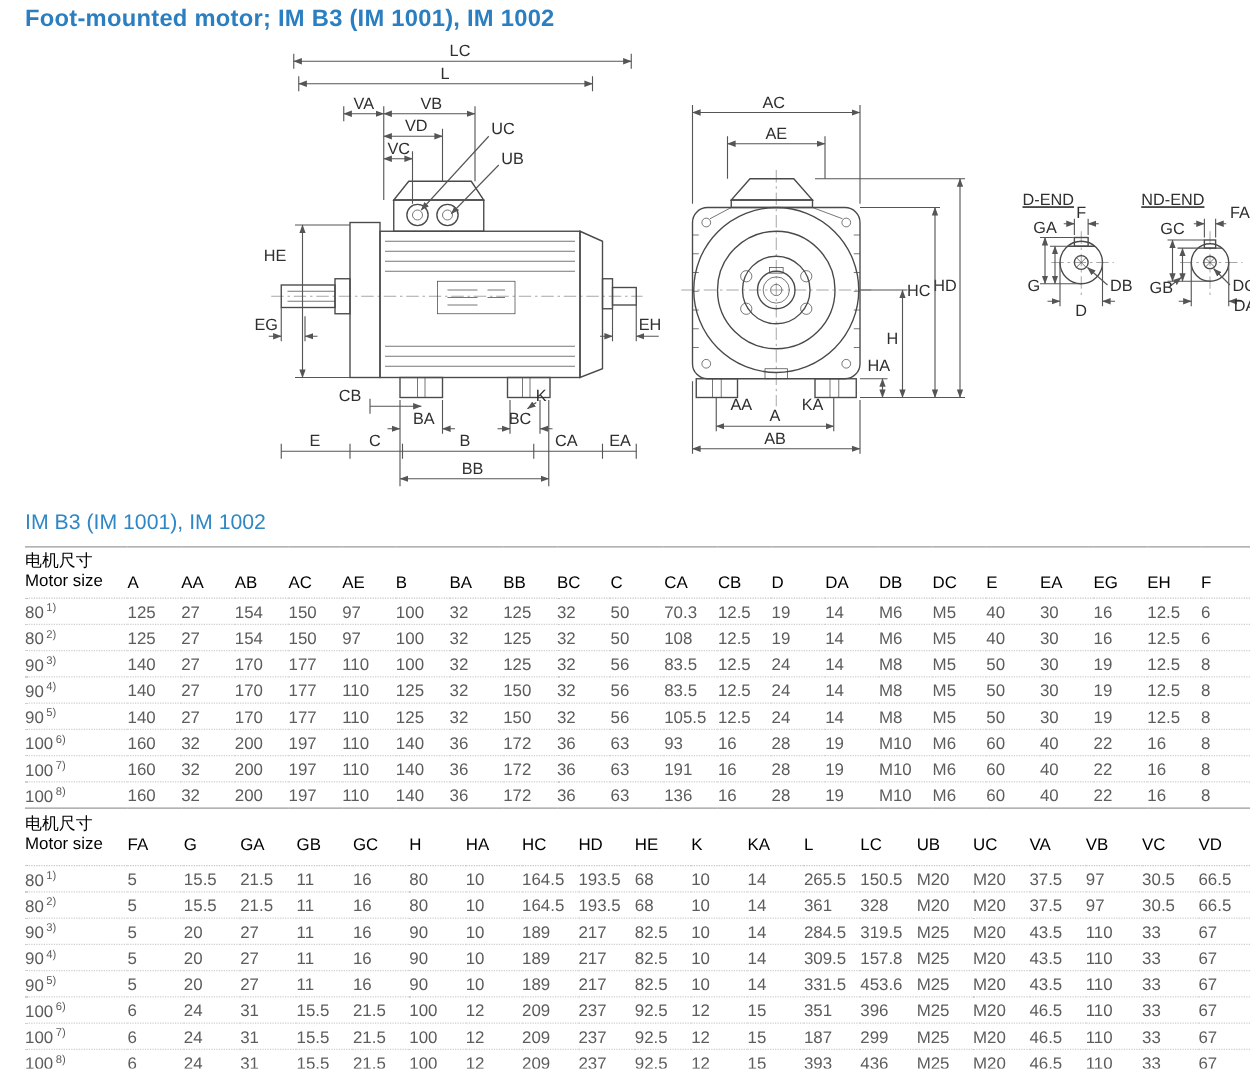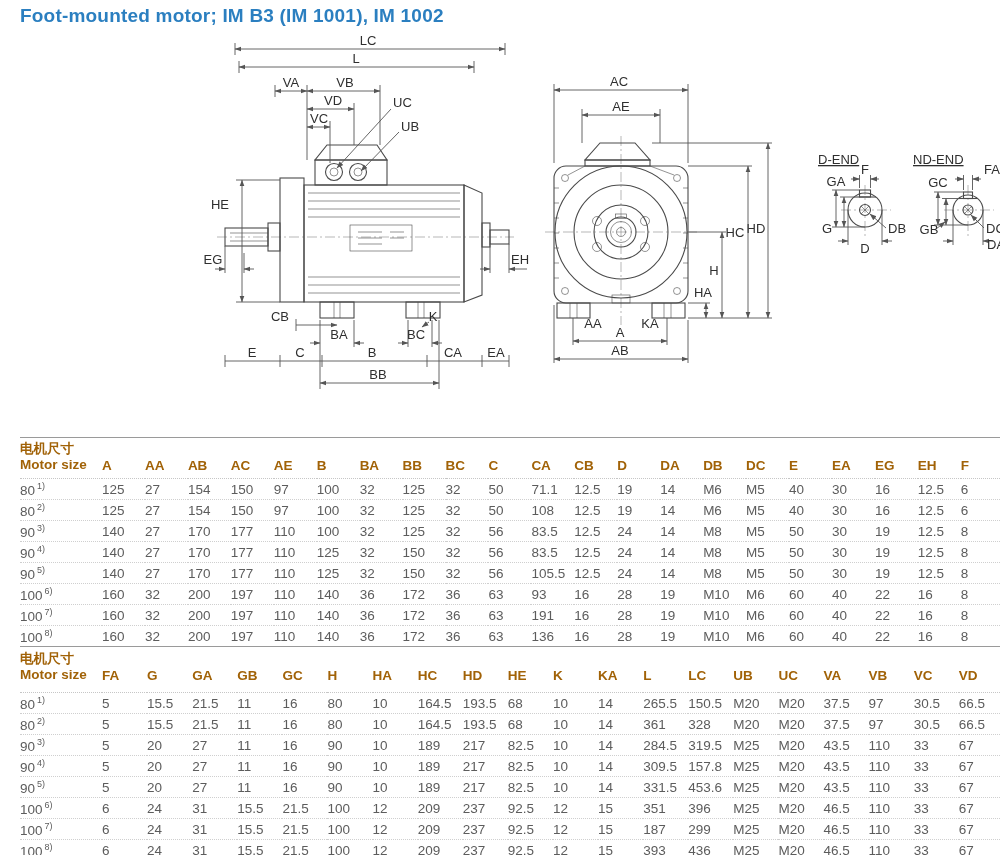--- a/index.html
+++ b/index.html
@@ -11,21 +11,21 @@
   svg.diagram { position:absolute; left:0; top:33px; }
   svg text { font-family:"Liberation Sans", sans-serif; font-size:13px; fill:#2f2f2f; }
   svg text.vtitle { text-decoration:underline; }
   .drw  { stroke:#4a4a4a; stroke-width:1.1; fill:none; }
   .drw2 { stroke:#4a4a4a; stroke-width:0.6; fill:none; }
   .dim  { stroke:#555;    stroke-width:0.9; fill:none; }
   .cl   { stroke:#888;    stroke-width:0.6; fill:none; stroke-dasharray:10 3 2 3; }
 
   table.tbl { position:absolute; left:8px; width:984px; border-collapse:collapse;
               table-layout:fixed; font-size:13.5px; color:#5c5c5c; }
-  table.tbl th { color:#a16207; font-weight:bold; text-align:left; vertical-align:bottom;
+  table.tbl th { color:#000000; font-weight:normal; text-align:left; vertical-align:bottom;
                  padding:3px 0 5px 0; border-bottom:1px dotted #c6c6c6; font-size:13.5px; }
   table.tbl th.rowhead, table.tbl td.rowhead { width:82px; }
   table.tbl th.rowhead div { line-height:16px; }
   table.tbl td { text-align:left; border-bottom:1px dotted #cfcfcf; height:20px; padding:0; }
   table.tbl sup { font-size:9px; margin-left:2px; color:#5c5c5c; }
   #table1 { top:437px; border-top:1px solid #9a9a9a; }
   #table1 tbody tr:last-child td { border-bottom:1px solid #9a9a9a; }
   #table2 { top:648px; }
   #table2 th { padding-bottom:9px; }
 </style>
@@ -220,20 +220,21 @@
       <text x="917" y="201" text-anchor="middle">GB</text>
       <path class="dim" d="M972 195 L959 182" marker-end="url(#ma)"></path>
       <text x="974" y="200">DC</text>
       <path class="dim" d="M941 177 V212 M971 177 V212"></path>
       <path class="dim" d="M931 208 H941" marker-end="url(#ma)"></path>
       <path class="dim" d="M981 208 H971" marker-end="url(#ma)"></path>
       <text x="975" y="216">DA</text>
     </g>
   </svg>
 
+  <div class="section-title">IM B3 (IM 1001), IM 1002</div>
 
   <table class="tbl" id="table1">
       <thead>
         <tr>
           <th class="rowhead">
             <div>电机尺寸</div>
             <div>Motor size</div>
           </th>
           <th>A</th>
           <th>AA</th>
@@ -264,21 +265,21 @@
           <td>125</td>
           <td>27</td>
           <td>154</td>
           <td>150</td>
           <td>97</td>
           <td>100</td>
           <td>32</td>
           <td>125</td>
           <td>32</td>
           <td>50</td>
-          <td>71.1</td>
+          <td>70.3</td>
           <td>12.5</td>
           <td>19</td>
           <td>14</td>
           <td>M6</td>
           <td>M5</td>
           <td>40</td>
           <td>30</td>
           <td>16</td>
           <td>12.5</td>
           <td>6</td>

